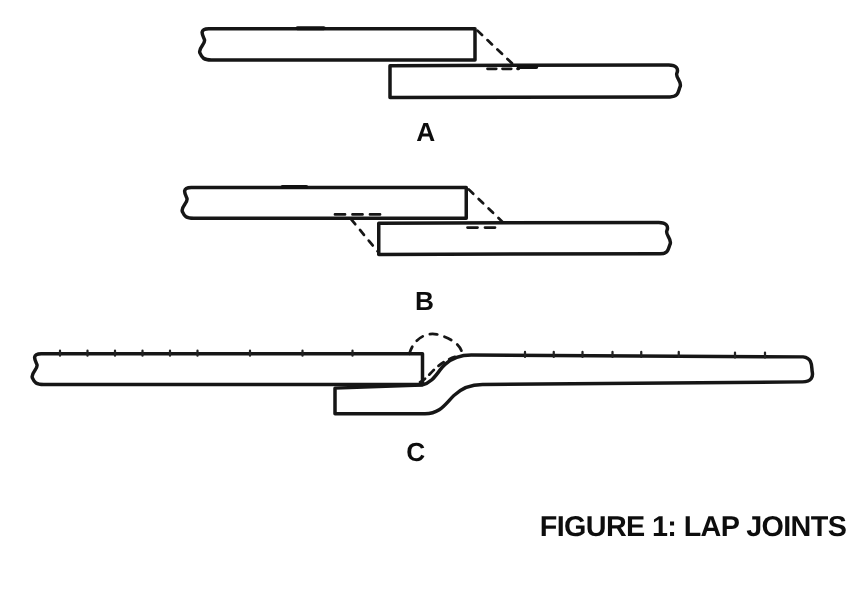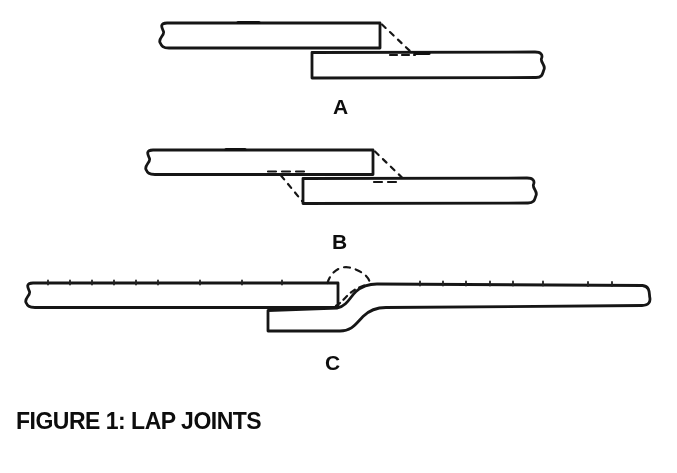--- a/index.html
+++ b/index.html
@@ -49,21 +49,21 @@
     color: #0d0d0d;
     font-weight: bold;
     font-size: 21px;
     line-height: 1;
   }
   .caption {
     position: absolute;
     left: 16px;
     right: 0;
     top: 409px;
-    text-align: left;
+    text-align: right;
     color: #0d0d0d;
     font-weight: bold;
     font-size: 23px;
     letter-spacing: -0.5px;
     line-height: 1.1;
   }
 </style>
 </head>
 <body>
 

